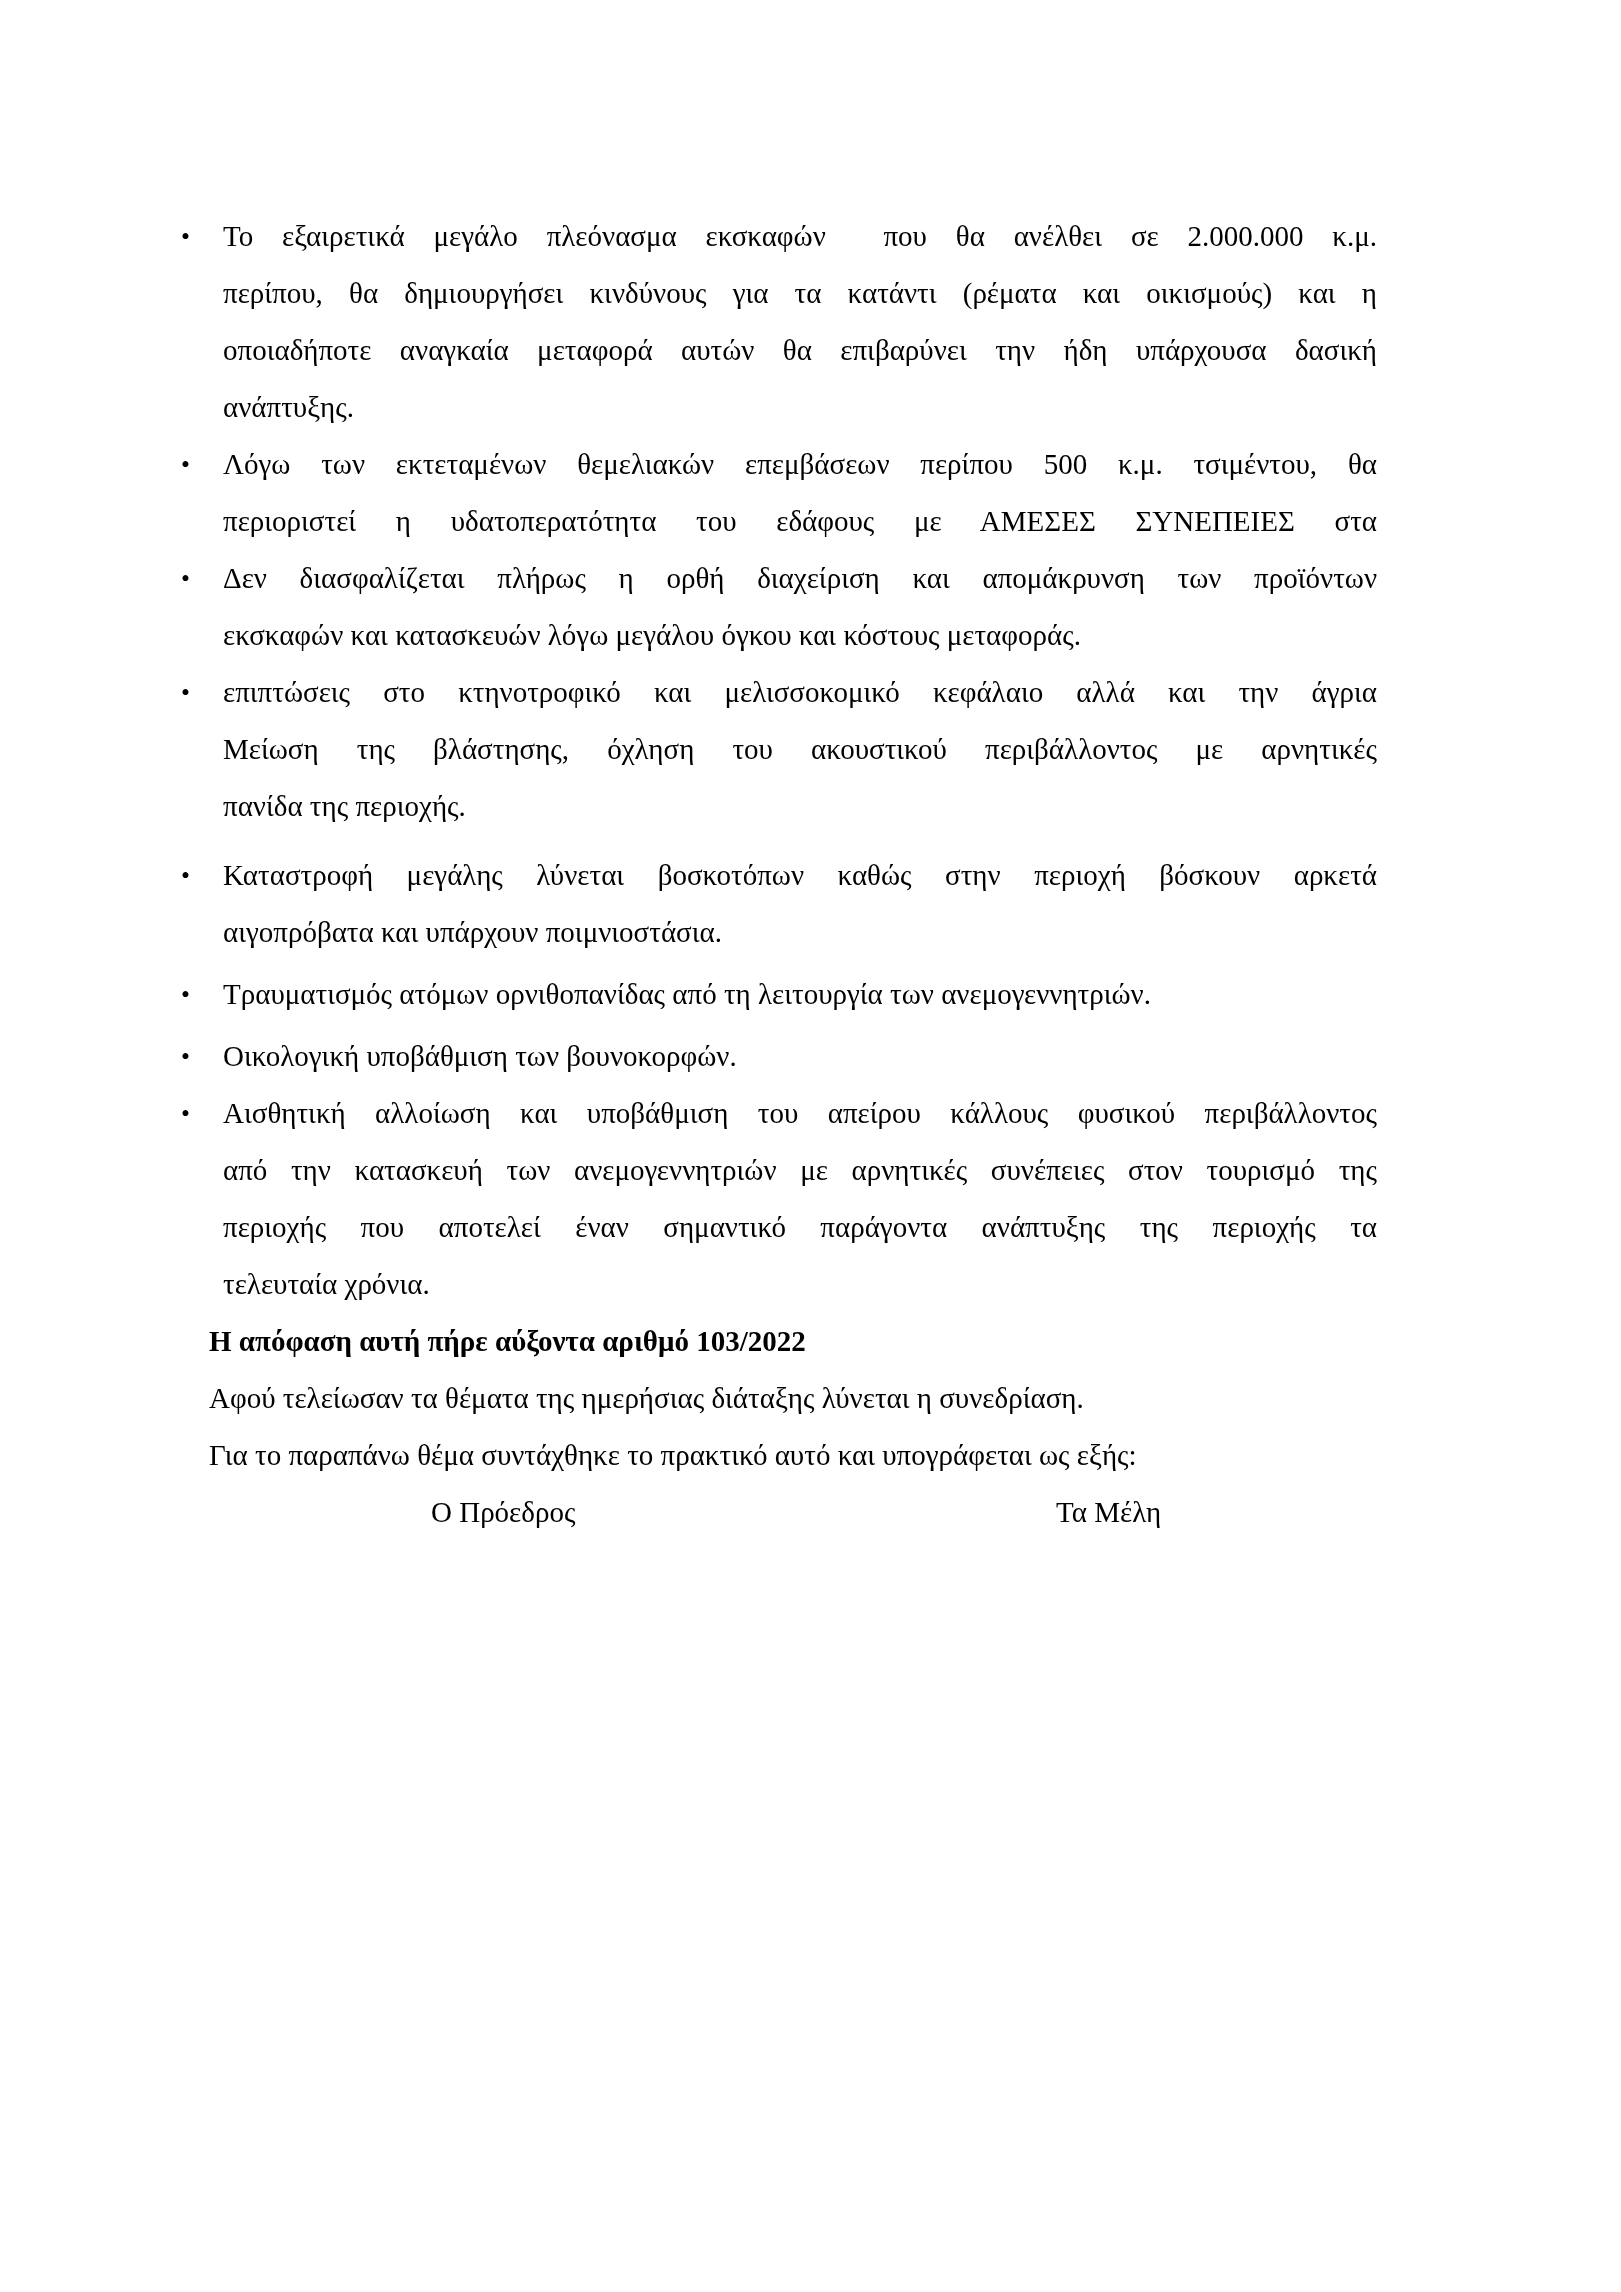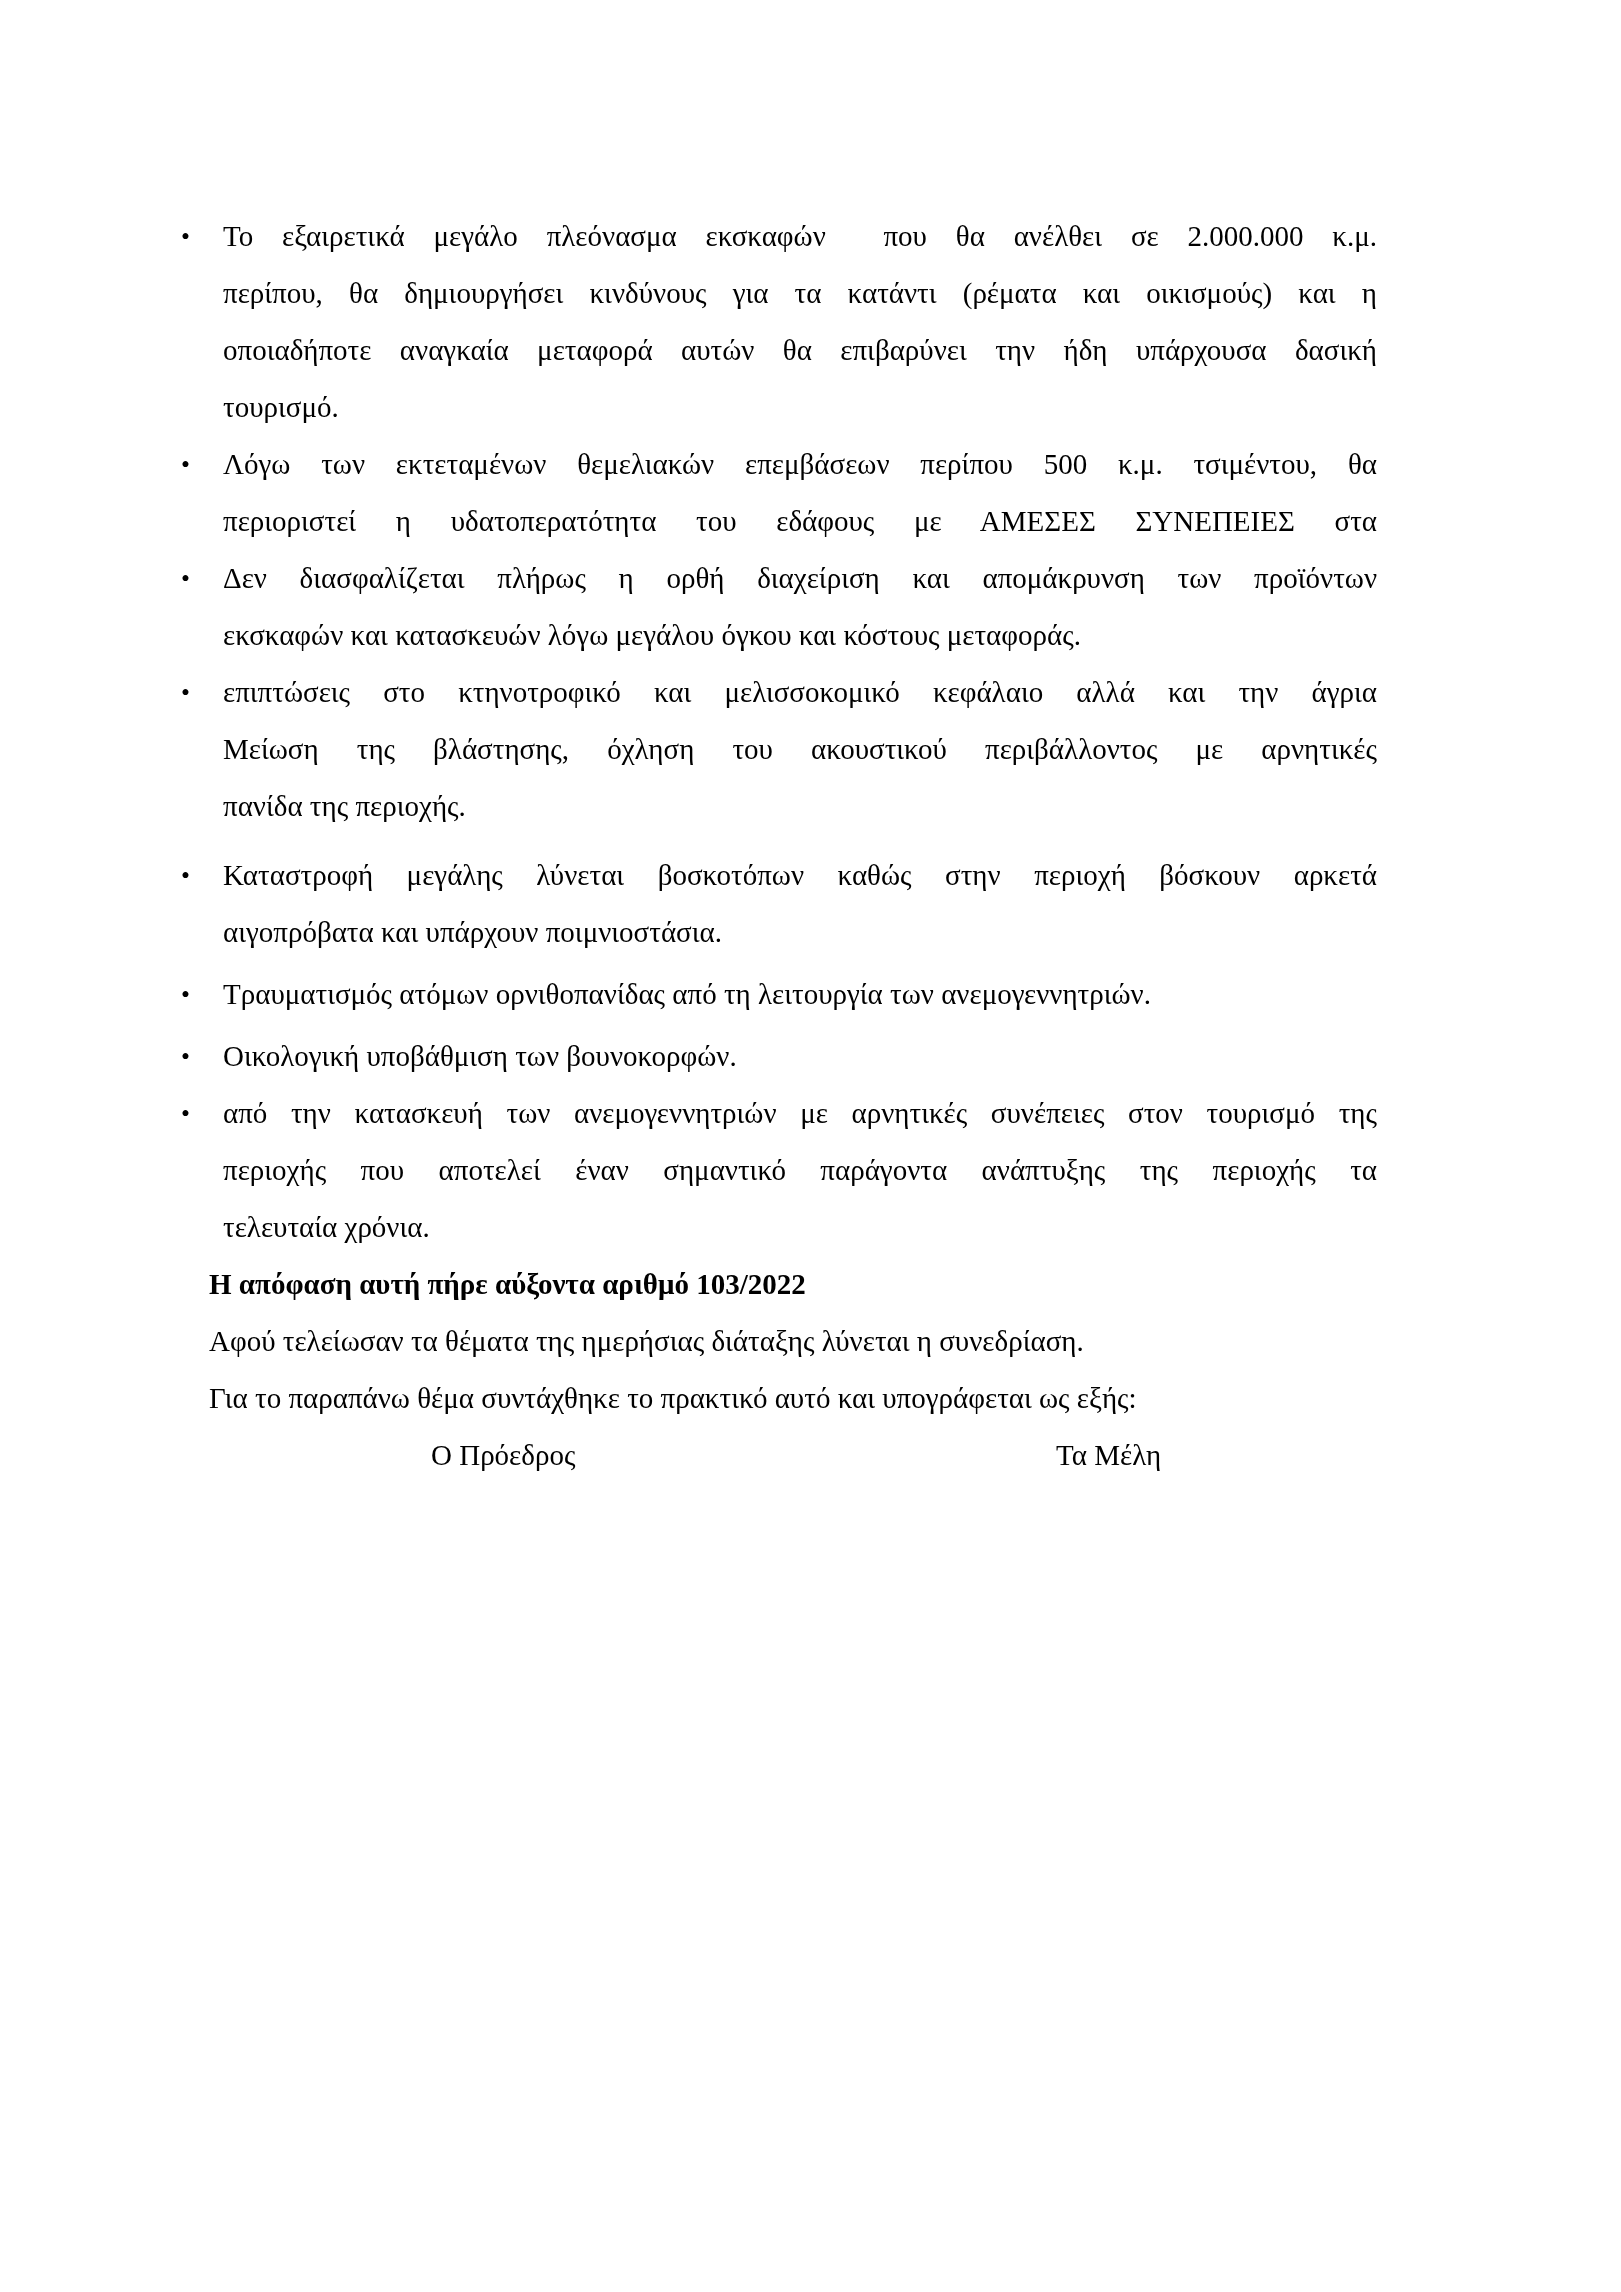--- a/index.html
+++ b/index.html
@@ -68,21 +68,21 @@
 
 <div class="page">
   <div class="content">
 
     <ul class="bullet-list" id="bullet-list">
         <li class="bullet-item">
           <span class="bullet-marker">•</span>
           <div class="line just">Το εξαιρετικά μεγάλο πλεόνασμα εκσκαφών&nbsp; που θα ανέλθει σε 2.000.000 κ.μ.</div>
           <div class="line just">περίπου, θα δημιουργήσει κινδύνους για τα κατάντι (ρέματα και οικισμούς) και η</div>
           <div class="line just">οποιαδήποτε αναγκαία μεταφορά αυτών θα επιβαρύνει την ήδη υπάρχουσα δασική</div>
-          <div class="line">τουρισμό.</div>
+          <div class="line">ανάπτυξης.</div>
         </li>
         <li class="bullet-item">
           <span class="bullet-marker">•</span>
           <div class="line just">Λόγω των εκτεταμένων θεμελιακών επεμβάσεων περίπου 500 κ.μ. τσιμέντου, θα</div>
           <div class="line just">περιοριστεί η υδατοπερατότητα του εδάφους με ΑΜΕΣΕΣ ΣΥΝΕΠΕΙΕΣ στα</div>
         </li>
         <li class="bullet-item">
           <span class="bullet-marker">•</span>
           <div class="line just">Δεν διασφαλίζεται πλήρως η ορθή διαχείριση και απομάκρυνση των προϊόντων</div>
           <div class="line">εκσκαφών και κατασκευών λόγω μεγάλου όγκου και κόστους μεταφοράς.</div>
@@ -101,20 +101,21 @@
         <li class="bullet-item">
           <span class="bullet-marker">•</span>
           <div class="line">Τραυματισμός ατόμων ορνιθοπανίδας από τη λειτουργία των ανεμογεννητριών.</div>
         </li>
         <li class="bullet-item">
           <span class="bullet-marker">•</span>
           <div class="line">Οικολογική υποβάθμιση των βουνοκορφών.</div>
         </li>
         <li class="bullet-item">
           <span class="bullet-marker">•</span>
+          <div class="line just">Αισθητική αλλοίωση και υποβάθμιση του απείρου κάλλους φυσικού περιβάλλοντος</div>
           <div class="line just">από την κατασκευή των ανεμογεννητριών με αρνητικές συνέπειες στον τουρισμό της</div>
           <div class="line just">περιοχής που αποτελεί έναν σημαντικό παράγοντα ανάπτυξης της περιοχής τα</div>
           <div class="line">τελευταία χρόνια.</div>
         </li>
       </ul>
 
     <div class="para bold">Η απόφαση αυτή πήρε αύξοντα αριθμό 103/2022</div>
 
     <div class="para">Αφού τελείωσαν τα θέματα της ημερήσιας διάταξης λύνεται η συνεδρίαση.</div>
 

